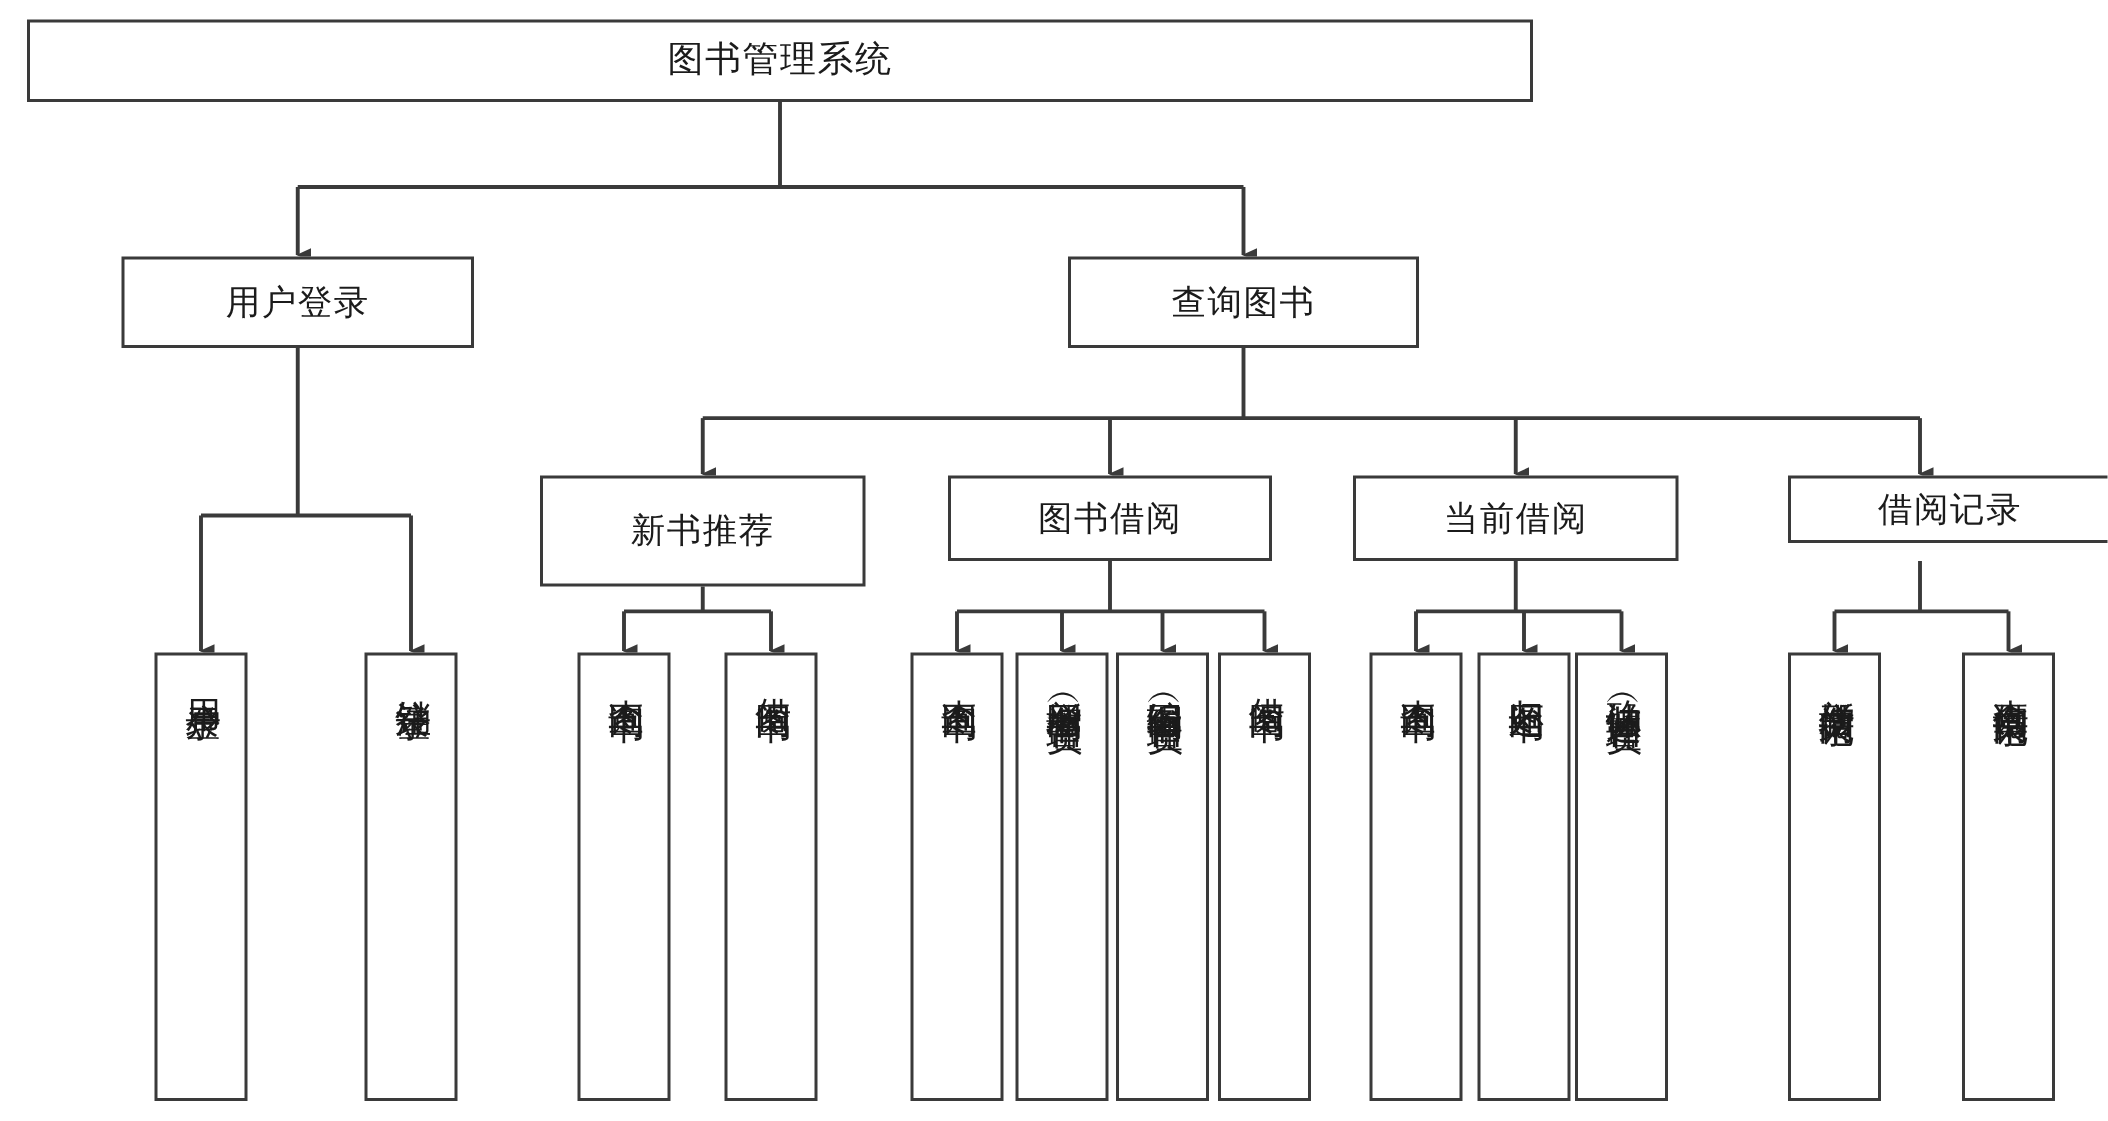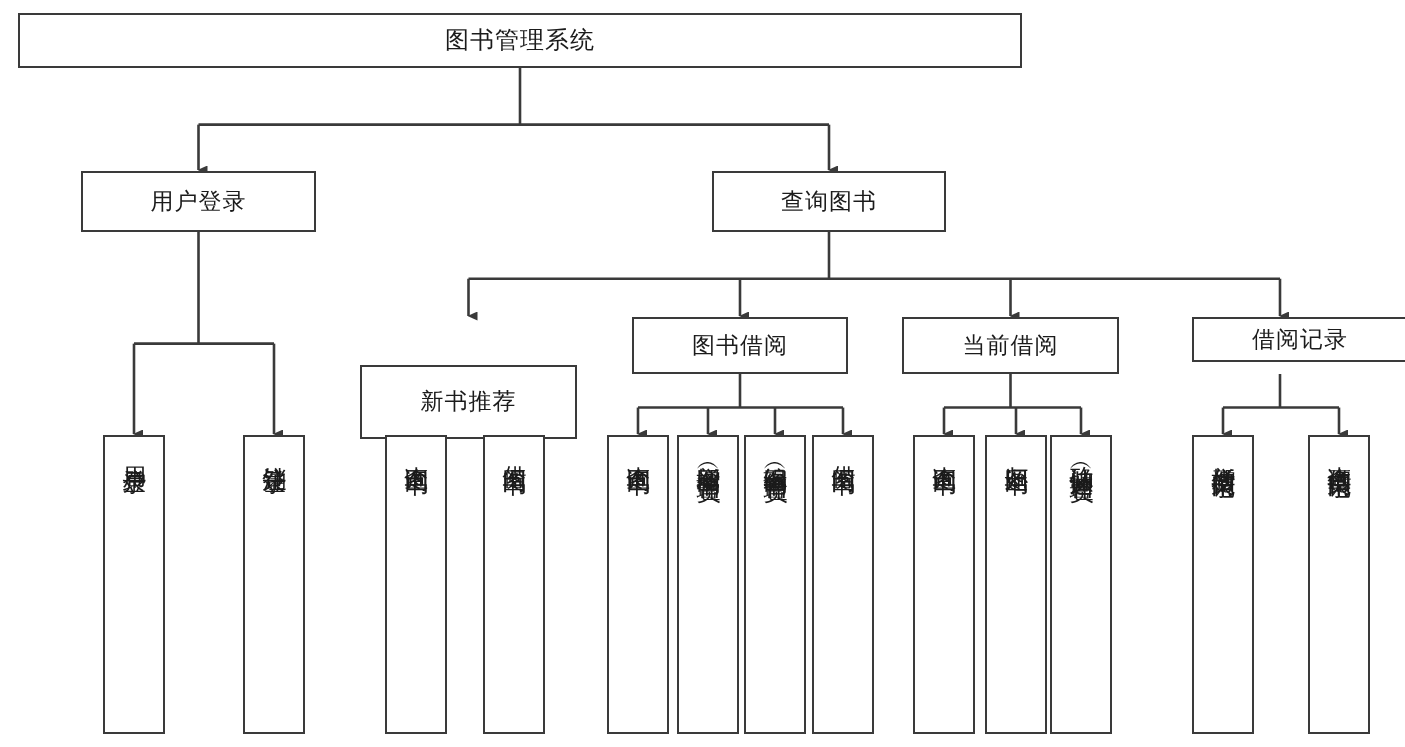--- a/index.html
+++ b/index.html
@@ -115,21 +115,21 @@
     <span class="label">图书管理系统</span>
   </div>
 
   <div class="node horiz" style="left: 81px; top: 171px; width: 235px; height: 61px;">
     <span class="label">用户登录</span>
   </div>
   <div class="node horiz" style="left: 712px; top: 171px; width: 234px; height: 61px;">
     <span class="label">查询图书</span>
   </div>
 
-  <div class="node horiz" style="left: 360px; top: 317px; width: 217px; height: 74px; margin-top: 48px;">
+  <div class="node horiz" style="left: 360px; top: 317px; width: 217px; height: 74px;">
     <span class="label">新书推荐</span>
   </div>
   <div class="node horiz" style="left: 902px; top: 317px; width: 217px; height: 57px;">
     <span class="label">当前借阅</span>
   </div>
   <div class="node horiz" style="left: 632px; top: 317px; width: 216px; height: 57px;">
     <span class="label">图书借阅</span>
   </div>
   <div class="node horiz" style="left: 1192px; top: 317px; width: 216px; height: 45px;">
     <span class="label">借阅记录</span>

